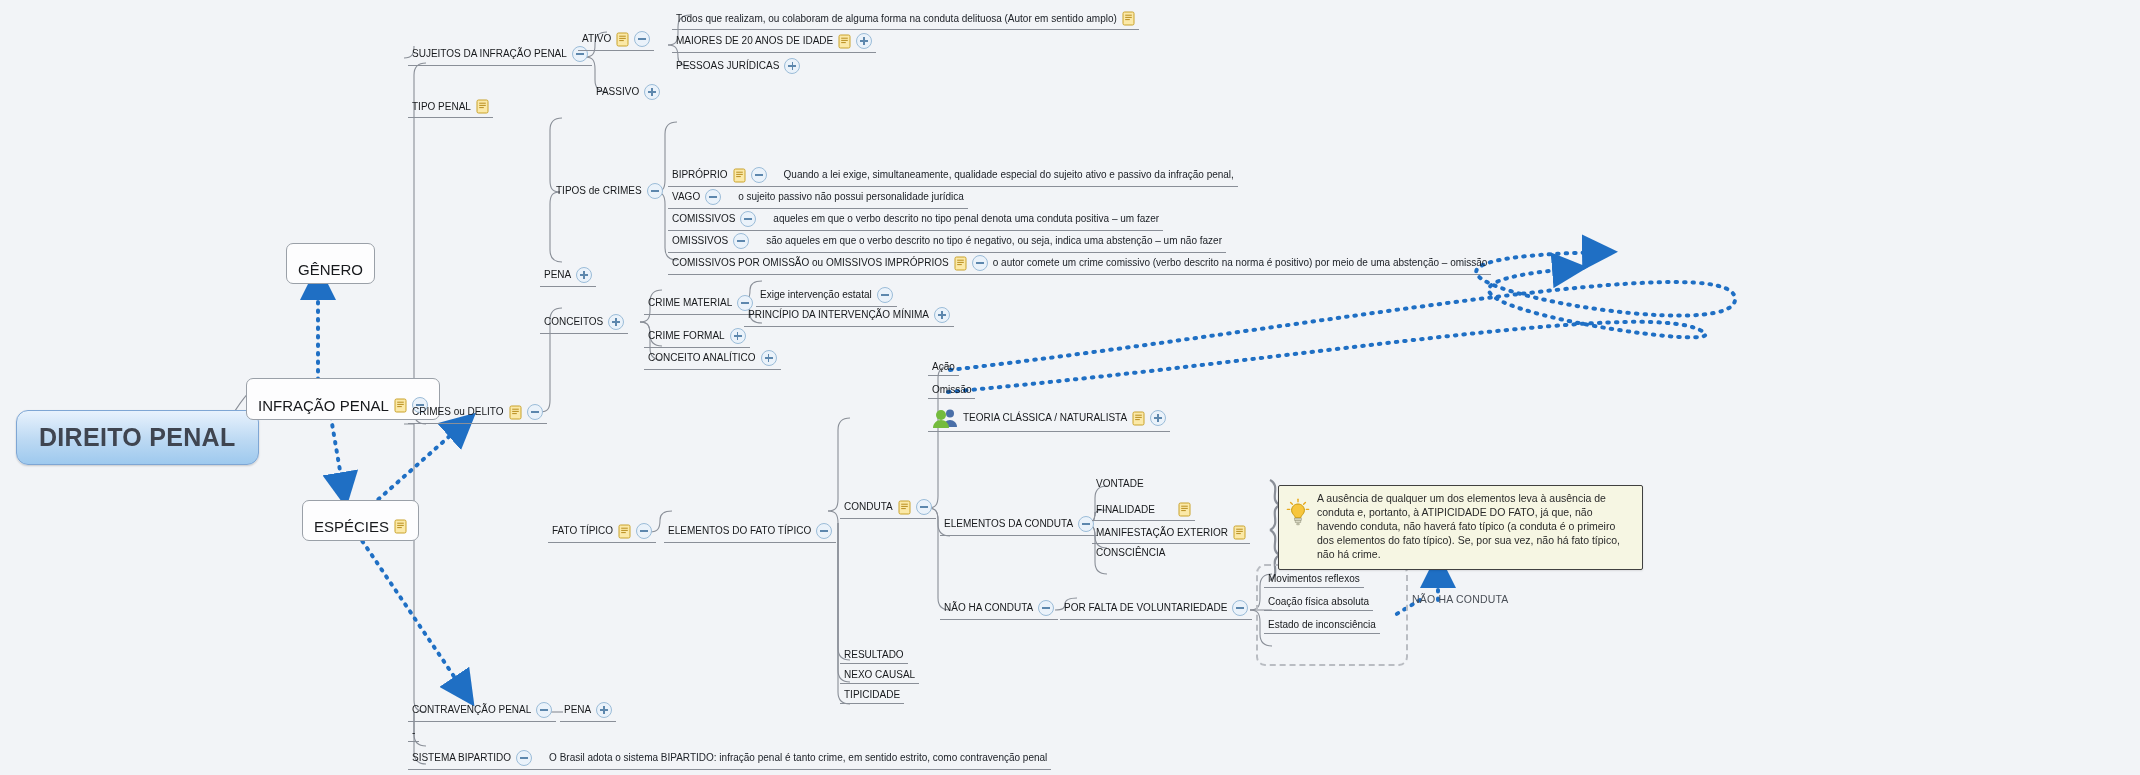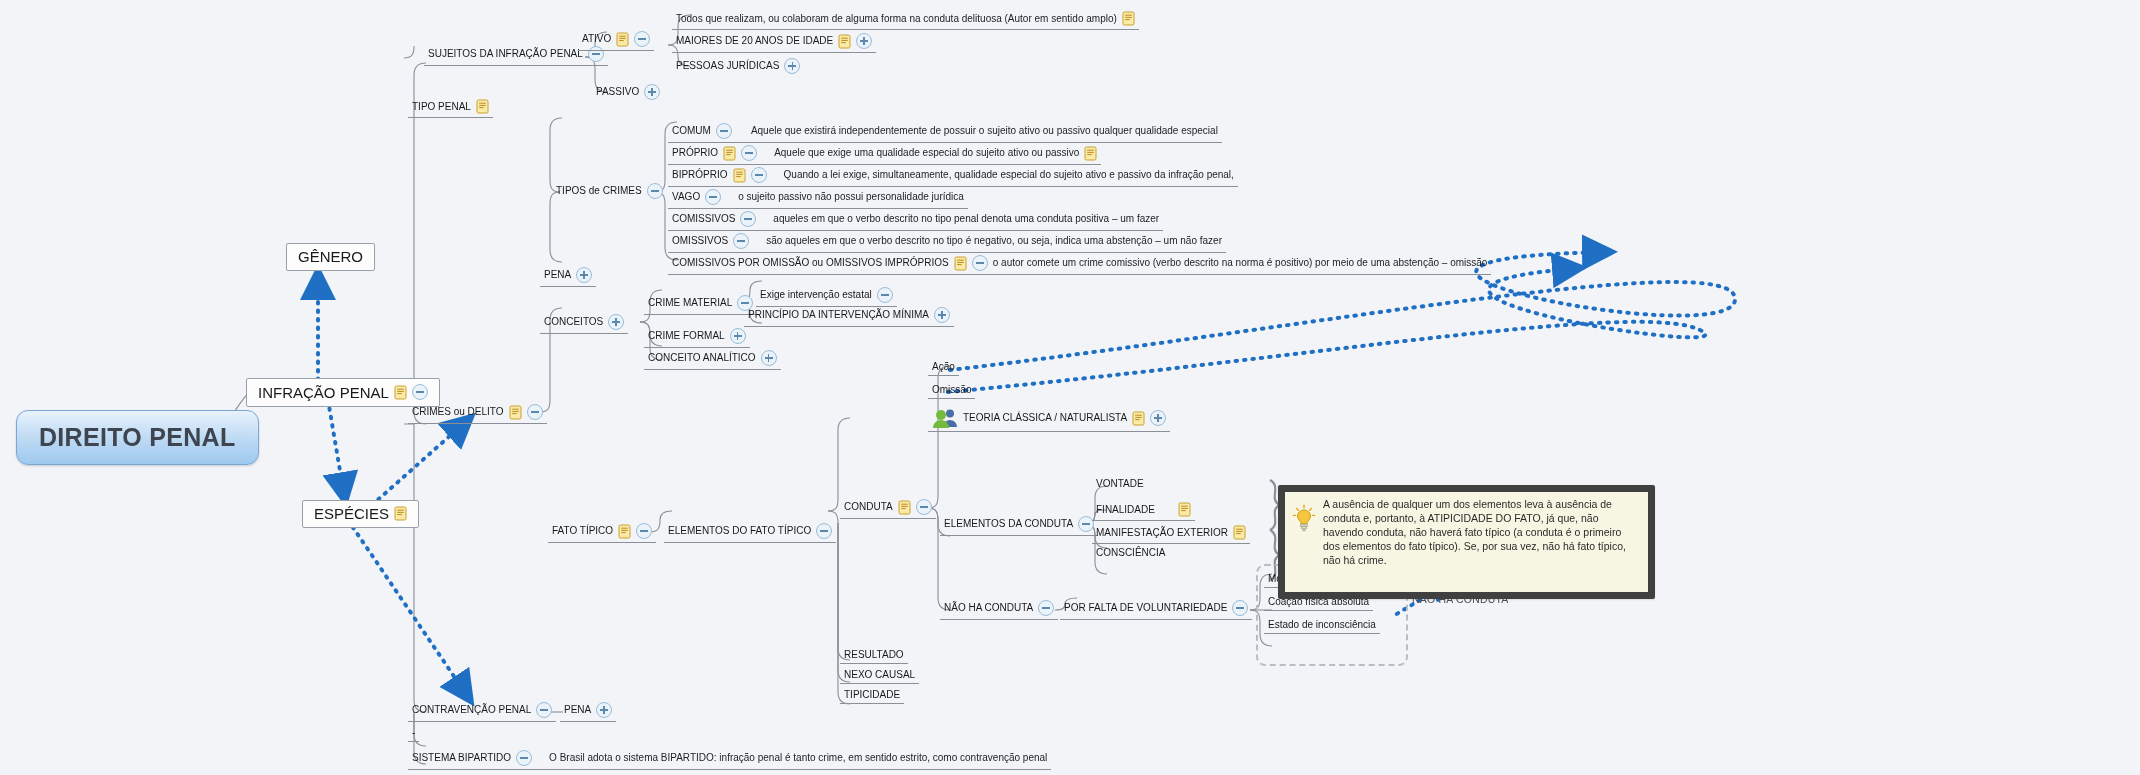--- a/index.html
+++ b/index.html
@@ -24,22 +24,22 @@
     padding:2px 4px 3px 4px;
     color:#17191c;
   }
   .node .lbl{display:inline-block;}
   .u{border-bottom:1px solid #8a8f98;}   
   .small{font-size:10px;}
   .desc{font-weight:normal;color:#20242a;}
 
   
   .rbox{
-    border:1px solid #9aa0a8;border-radius:2px;background:#fdfdfe;
-    padding:5px 11px 6px 11px;
+    border:1px solid #9aa0a8;border-radius:7px;background:#fdfdfe;
+    padding:18px 11px 6px 11px;
   }
   .root{
     border:1px solid #7ea6d4;border-radius:12px;
     background:linear-gradient(180deg,#e8f2fd 0%,#bcd9f3 55%,#9ec9ee 100%);
     padding:14px 22px;
     font-size:25px;font-weight:bold;color:#3f4550;
     box-shadow:0 1px 2px rgba(0,0,0,.18);
     letter-spacing:.3px;
   }
 
@@ -56,24 +56,24 @@
   }
   .plus:after{
     content:"";position:absolute;left:6.2px;top:3px;width:1.6px;height:8px;background:#5d87ad;
   }
   .people{width:26px;height:20px;}
   .check{width:30px;height:26px;}
 
   
   .callout{
     position:absolute;
-    border:7px solid #404040;background:#f6f6e3;
+    border:1px solid #404040;background:#f6f6e3;
     border-radius:2px;
     display:flex;gap:7px;align-items:flex-start;
-    padding:6px 8px 24px 7px;
+    padding:6px 8px 7px 7px;
     box-shadow:0 1px 2px rgba(0,0,0,.10);
   }
   .callout .txt{font-size:10.5px;line-height:1.33;color:#2a2a2a;white-space:normal;}
   .bulb{width:24px;height:30px;flex:0 0 auto;margin-top:6px;}
 
   
   .dashgroup{
     position:absolute;
     border:2px dashed #b9bcc2;border-radius:9px;
     background:transparent;
@@ -198,21 +198,21 @@
     <span class="lbl">INFRAÇÃO PENAL</span>
     <span class="ico note-ico">
       <svg viewBox="0 0 13 15" width="13" height="15">
           <rect x="1" y="1" width="11" height="13" rx="1.5" fill="#fbe9a8" stroke="#c9a22b"></rect>
           <path d="M3.2 4.2h6.6M3.2 6.4h6.6M3.2 8.6h4.6" stroke="#b88d1f" stroke-width="1"></path>
         </svg>
     </span>
     <span class="minus"></span>
   </div>
 
-  <div class="node u" style="left:424px;top:44px;">
+  <div class="node u" style="left:408px;top:44px;">
     <span class="lbl small">SUJEITOS DA INFRAÇÃO PENAL</span>
     <span class="minus"></span>
   </div>
 
   <div class="node u" style="left:578px;top:29px;">
     <span class="lbl small">ATIVO</span>
     <span class="ico note-ico">
       <svg viewBox="0 0 13 15" width="13" height="15">
           <rect x="1" y="1" width="11" height="13" rx="1.5" fill="#fbe9a8" stroke="#c9a22b"></rect>
           <path d="M3.2 4.2h6.6M3.2 6.4h6.6M3.2 8.6h4.6" stroke="#b88d1f" stroke-width="1"></path>
@@ -260,43 +260,21 @@
           <path d="M3.2 4.2h6.6M3.2 6.4h6.6M3.2 8.6h4.6" stroke="#b88d1f" stroke-width="1"></path>
         </svg>
     </span>
   </div>
 
   <div class="node" style="left:552px;top:181px;">
     <span class="lbl small">TIPOS de CRIMES</span>
     <span class="minus"></span>
   </div>
 
-  <div class="node u" style="left:668px;top:121px;">
-    <span class="lbl small">COMUM</span>
-    <span class="minus"></span>
-    <span class="lbl small desc" style="margin-left:14px">Aquele que existirá independentemente de possuir o sujeito ativo ou passivo qualquer qualidade especial</span>
-  </div>
-
-  <div class="node u" style="left:668px;top:143px;">
-    <span class="lbl small">PRÓPRIO</span>
-    <span class="ico note-ico">
-      <svg viewBox="0 0 13 15" width="13" height="15">
-          <rect x="1" y="1" width="11" height="13" rx="1.5" fill="#fbe9a8" stroke="#c9a22b"></rect>
-          <path d="M3.2 4.2h6.6M3.2 6.4h6.6M3.2 8.6h4.6" stroke="#b88d1f" stroke-width="1"></path>
-        </svg>
-    </span>
-    <span class="minus"></span>
-    <span class="lbl small desc" style="margin-left:12px">Aquele que exige uma qualidade especial do sujeito ativo ou passivo</span>
-    <span class="ico note-ico">
-      <svg viewBox="0 0 13 15" width="13" height="15">
-          <rect x="1" y="1" width="11" height="13" rx="1.5" fill="#fbe9a8" stroke="#c9a22b"></rect>
-          <path d="M3.2 4.2h6.6M3.2 6.4h6.6M3.2 8.6h4.6" stroke="#b88d1f" stroke-width="1"></path>
-        </svg>
-    </span>
-  </div>
+
 
   <div class="node u" style="left:668px;top:165px;">
     <span class="lbl small">BIPRÓPRIO</span>
     <span class="ico note-ico">
       <svg viewBox="0 0 13 15" width="13" height="15">
           <rect x="1" y="1" width="11" height="13" rx="1.5" fill="#fbe9a8" stroke="#c9a22b"></rect>
           <path d="M3.2 4.2h6.6M3.2 6.4h6.6M3.2 8.6h4.6" stroke="#b88d1f" stroke-width="1"></path>
         </svg>
     </span>
     <span class="minus"></span>

